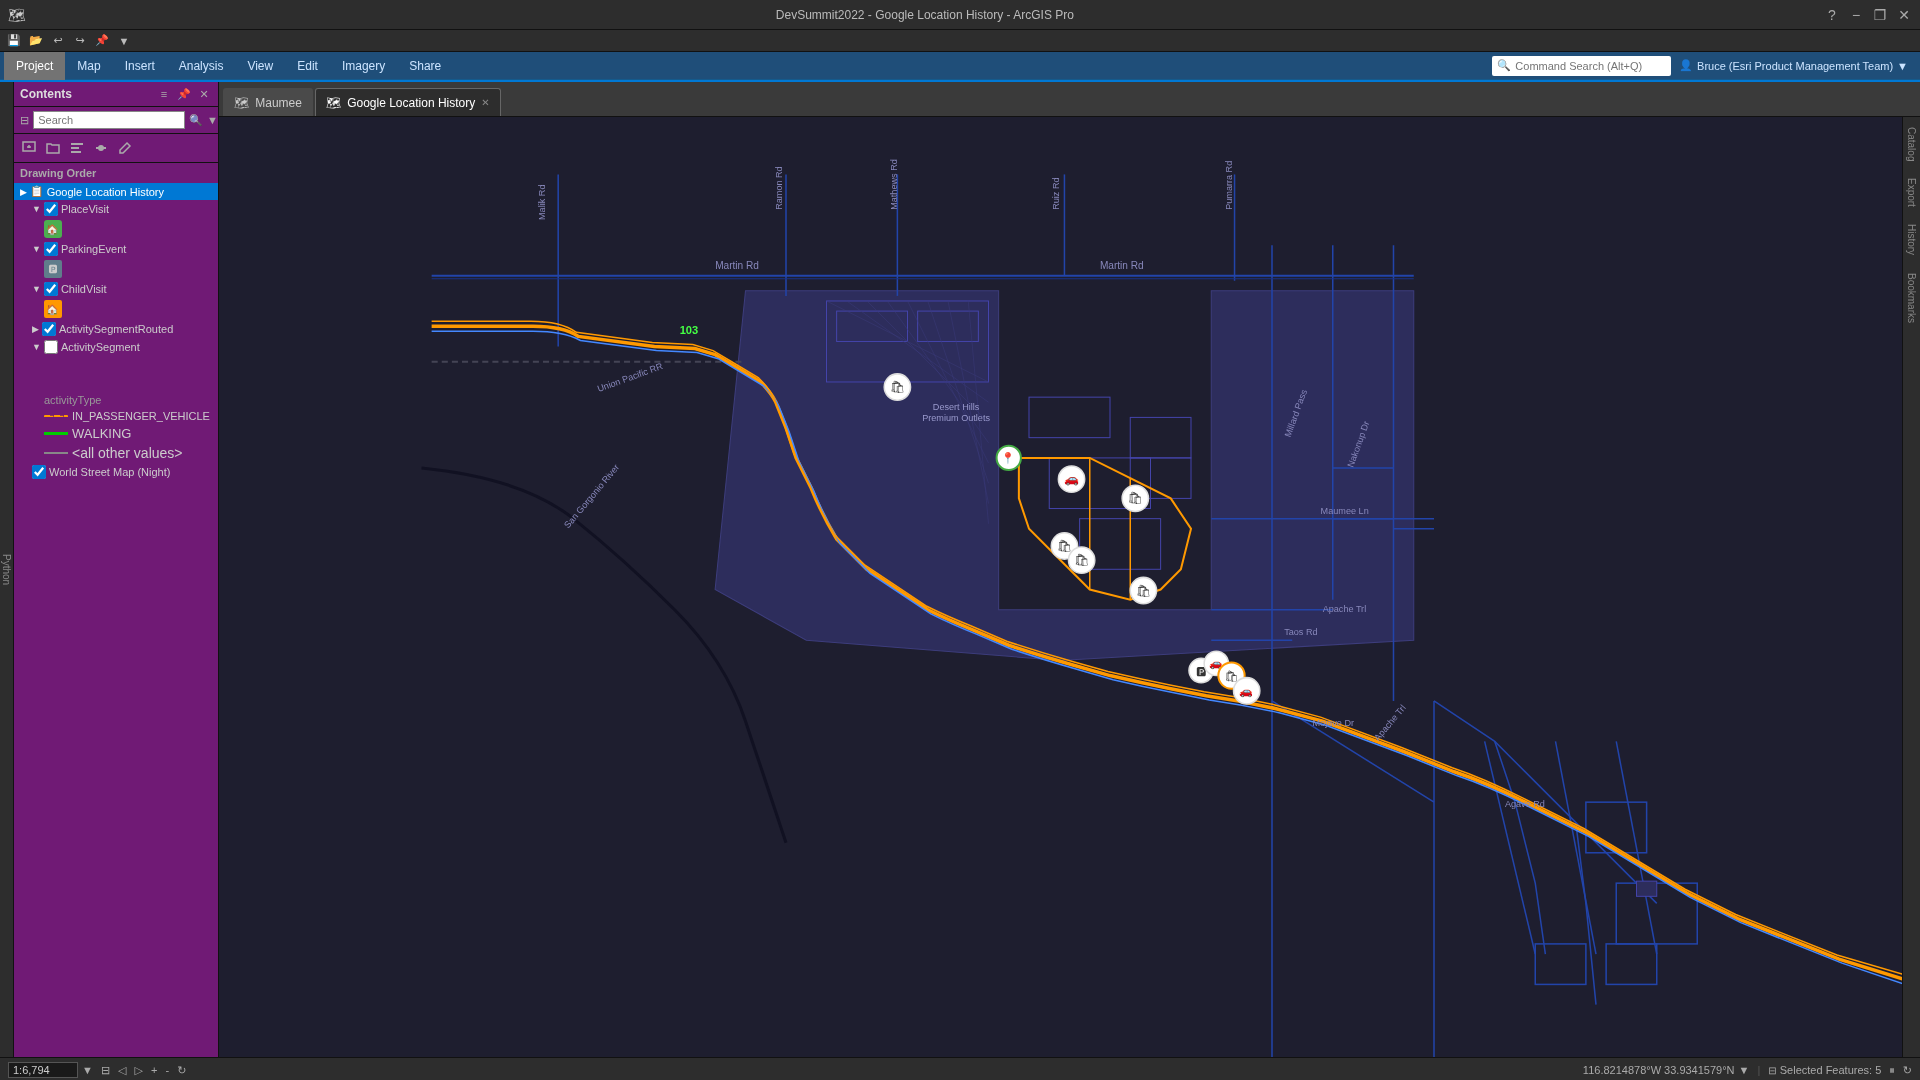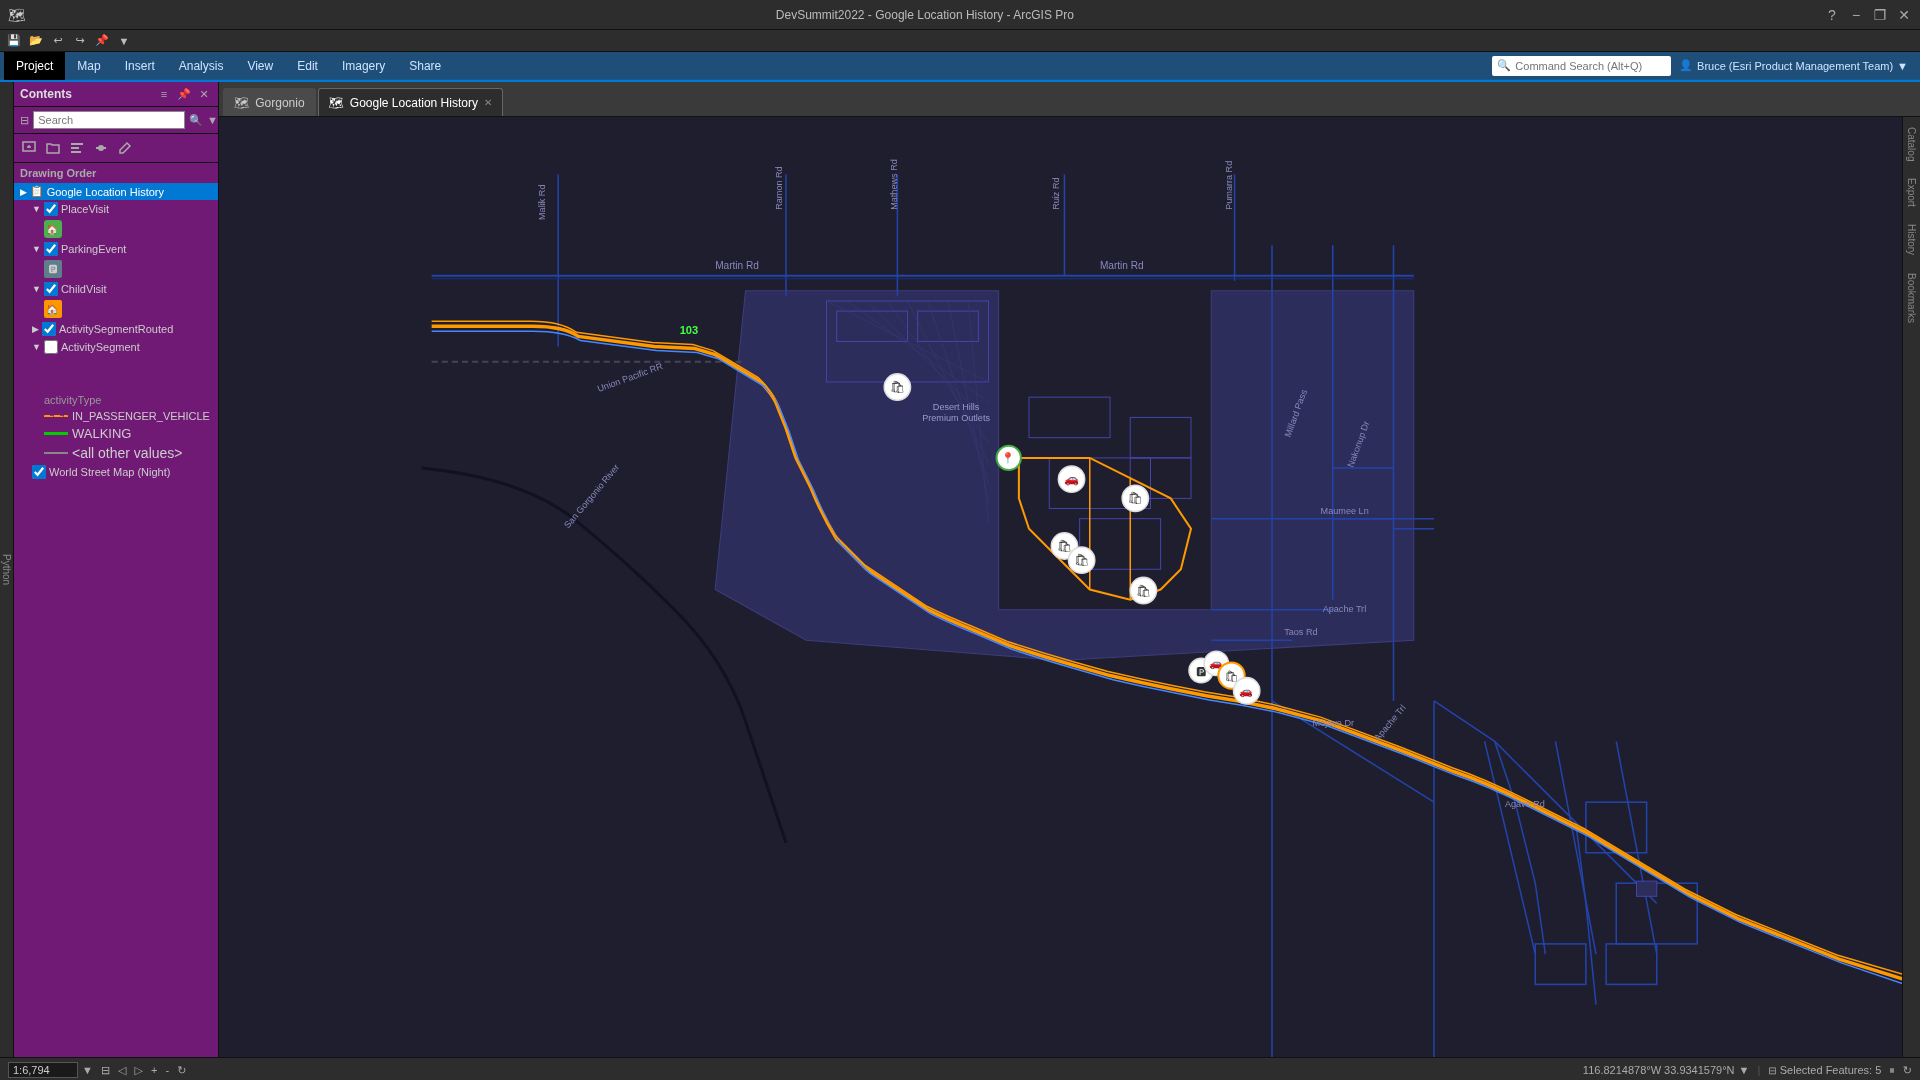--- a/index.html
+++ b/index.html
@@ -47,21 +47,21 @@
     .ribbon-tab {
       padding: 4px 12px;
       color: #cce4ff;
       font-size: 12px;
       cursor: pointer;
       height: 28px;
       display: flex;
       align-items: center;
     }
     .ribbon-tab.active {
-      background: #000000;
+      background: #737373;
       color: #fff;
       text-align: right;
     }
 
     #ribbon-right {
       margin-left: auto;
       display: flex;
       align-items: center;
       gap: 8px;
       padding-right: 8px;
@@ -461,21 +461,21 @@
         <span>World Street Map (Night)</span>
       </div>
     </div>
   </div>
 
   <div id="map-area">
 
     <div id="doc-tabs">
       <div class="doc-tab">
         <span>🗺</span>
-        <span>Gorgonio</span>
+        <span>Maumee</span>
       </div>
       <div class="doc-tab active">
         <span>🗺</span>
         <span>Google Location History</span>
         <span class="doc-tab-close">✕</span>
       </div>
     </div>
 
     <div id="map-canvas">
       <svg id="map-svg" viewBox="0 0 1680 975" preserveAspectRatio="xMidYMid slice">

